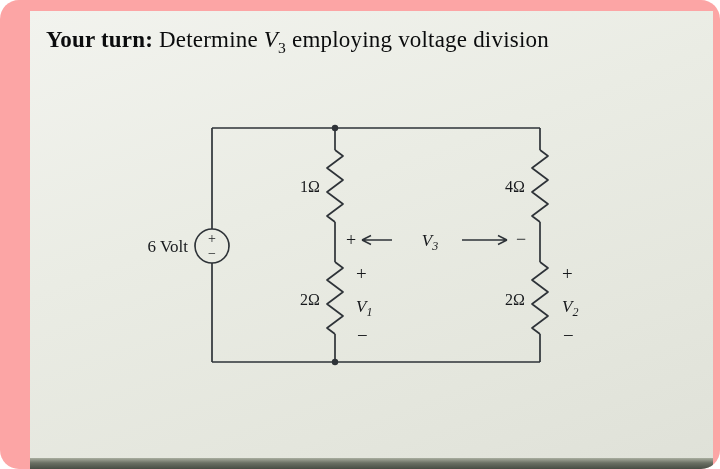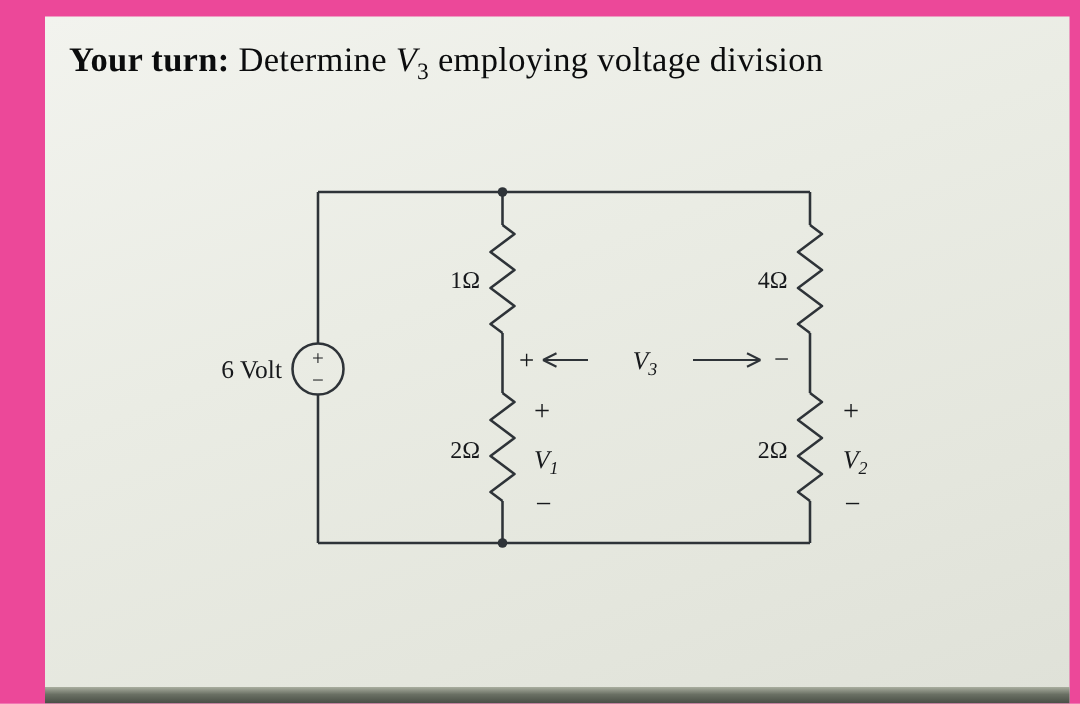--- a/index.html
+++ b/index.html
@@ -1,17 +1,17 @@
 <!DOCTYPE html>
 <html><head>
 <meta charset="utf-8">
 <style>
   html,body{margin:0;padding:0;}
   body{width:720px;height:469px;background:#ffffff;font-family:"Liberation Serif",serif;}
-  .page{position:relative;width:720px;height:469px;background:#ec4899;overflow:hidden;}
+  .page{position:relative;width:720px;height:469px;background:#fca5a5;overflow:hidden;border-radius:19px;}
   .photo{
     position:absolute;left:30px;top:11px;width:683px;height:458px;
     background:linear-gradient(160deg,#f2f3ee 0%,#eaece4 40%,#e4e6dd 75%,#dfe1d8 100%);
   }
   .bottom-band{
     position:absolute;left:0;right:0;bottom:0;height:11px;
     background:linear-gradient(180deg,#a9ae9f 0%,#6a7064 45%,#474d44 100%);
   }
   .title{
     position:absolute;left:46px;top:27px;font-size:23px;color:#0b0c0d;

